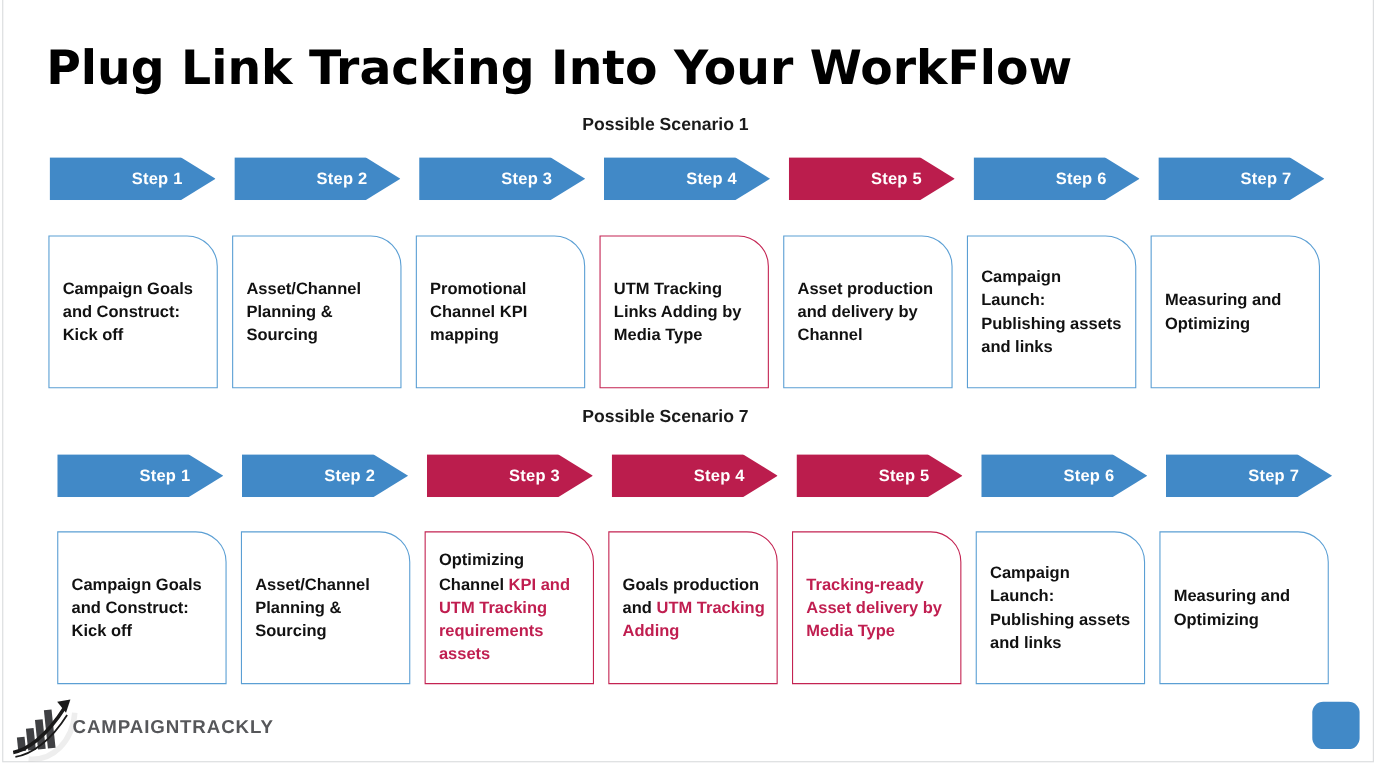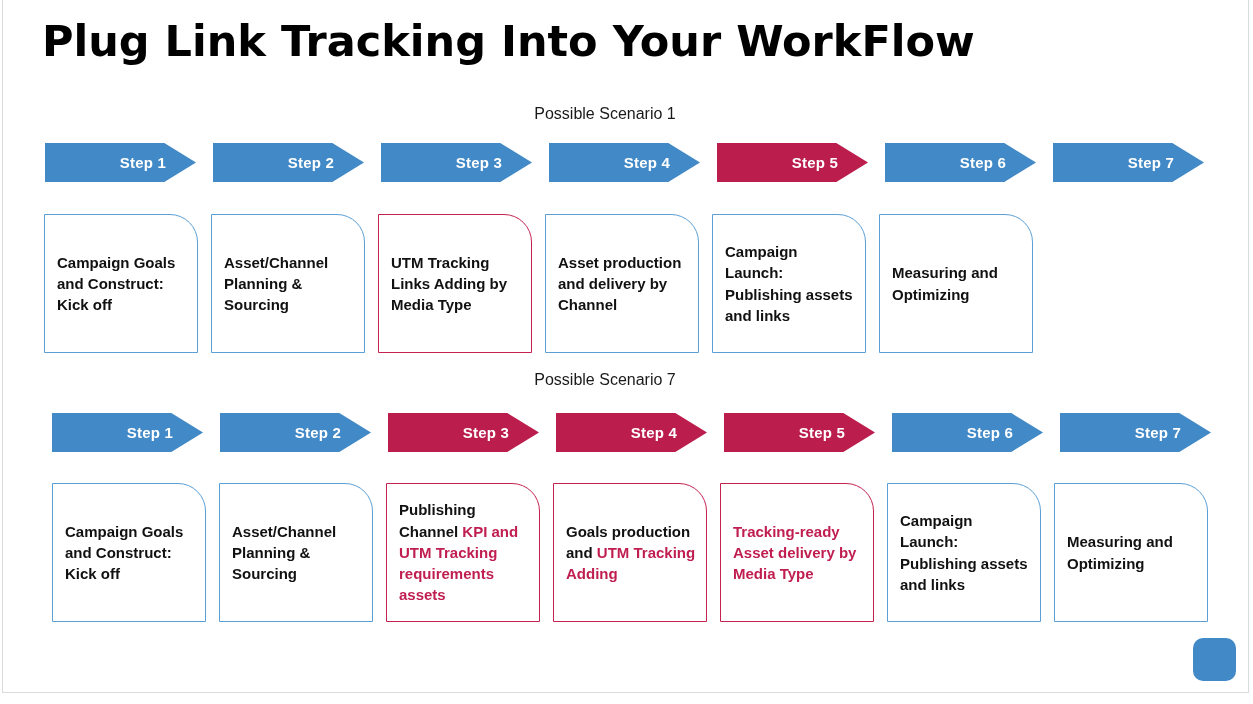--- a/index.html
+++ b/index.html
@@ -4,27 +4,27 @@
 <style>
   html,body{margin:0;padding:0;}
   body{
     width:1253px;height:704px;background:#fbfbfb;overflow:hidden;position:relative;
     font-family:"Liberation Sans",sans-serif;
   }
   .canvas{position:absolute;inset:0;background:#ffffff;}
   .frame{position:absolute;left:2px;right:4px;top:-1px;bottom:11px;
     border:1px solid #d9dbdd;pointer-events:none;z-index:5;}
   .title{
-    position:absolute;left:42px;top:16px;margin:0;
+    position:absolute;left:42px;top:37px;margin:0;
     font-family:"DejaVu Sans",sans-serif;font-weight:800;font-size:43px;
     color:#000;letter-spacing:0px;
   }
   .scen-label{
     position:absolute;left:0;width:1210px;text-align:center;
-    font-size:16px;font-weight:normal;color:#1a1a1a;
+    font-size:16px;font-weight:bold;color:#1a1a1a;
   }
   .arrow-row{position:absolute;display:flex;gap:17px;}
   .arrow{
     width:151px;height:39px;display:flex;align-items:center;justify-content:flex-end;
     padding-right:30px;box-sizing:border-box;
     clip-path:polygon(0 0,79% 0,100% 50%,79% 100%,0 100%);
   }
   .arrow span{color:#fff;font-size:15px;font-weight:bold;letter-spacing:0.2px;}
   .c-blue{background:var(--blue);}
   .c-red{background:var(--red);}
@@ -81,20 +81,23 @@
           <span>Step 7</span>
         </div>
       </div>
       <div class="card-row" style="top: 214px; left: 44px;">
         <div class="card">
           <p><span class="seg-black">Campaign Goals and Construct: Kick off</span></p>
         </div>
         <div class="card">
           <p><span class="seg-black">Asset/Channel Planning &amp; Sourcing</span></p>
         </div>
+        <div class="card">
+          <p><span class="seg-black">Promotional Channel KPI mapping</span></p>
+        </div>
         <div class="card b-red">
           <p><span class="seg-black">UTM Tracking Links Adding by Media Type</span></p>
         </div>
         <div class="card">
           <p><span class="seg-black">Asset production and delivery by Channel</span></p>
         </div>
         <div class="card">
           <p><span class="seg-black">Campaign Launch: Publishing assets and links</span></p>
         </div>
         <div class="card">
@@ -126,32 +129,47 @@
         </div>
       </div>
       <div class="card-row" style="top: 483px; left: 52px;">
         <div class="card">
           <p><span class="seg-black">Campaign Goals and Construct: Kick off</span></p>
         </div>
         <div class="card">
           <p><span class="seg-black">Asset/Channel Planning &amp; Sourcing</span></p>
         </div>
         <div class="card b-red">
-          <p><span class="seg-black">Publishing Channel </span><span class="seg-red">KPI and UTM Tracking requirements assets</span></p>
+          <p><span class="seg-black">Optimizing Channel </span><span class="seg-red">KPI and UTM Tracking requirements assets</span></p>
         </div>
         <div class="card b-red">
           <p><span class="seg-black">Goals production and </span><span class="seg-red">UTM Tracking Adding</span></p>
         </div>
         <div class="card b-red">
           <p><span class="seg-red">Tracking-ready Asset delivery by Media Type</span></p>
         </div>
         <div class="card">
           <p><span class="seg-black">Campaign Launch: Publishing assets and links</span></p>
         </div>
         <div class="card">
           <p><span class="seg-black">Measuring and Optimizing</span></p>
         </div>
       </div>
     </div>
 
+  <div class="logo">
+    <svg width="66" height="70" viewBox="0 0 66 70">
+      <path d="M18 64 C 40 66 58 48 60 22" stroke="#cfcfcf" stroke-width="5" fill="none" opacity="0.35"></path>
+      <g transform="rotate(-6 30 40)">
+        <rect x="7" y="42" width="7" height="13" fill="#3f4043"></rect>
+        <rect x="16" y="35" width="7" height="20" fill="#3f4043"></rect>
+        <rect x="25" y="28" width="7" height="27" fill="#3f4043"></rect>
+        <rect x="34" y="20" width="7" height="35" fill="#3f4043"></rect>
+      </g>
+      <path d="M4 58 C 16 56 34 44 51 17" stroke="#1a1a1a" stroke-width="3.2" fill="none"></path>
+      <path d="M6 62 C 20 60 38 48 53 24" stroke="#1a1a1a" stroke-width="1.6" fill="none"></path>
+      <polygon points="44,12 56,10 52,22" fill="#1a1a1a"></polygon>
+    </svg>
+    <span class="logo-text">CAMPAIGNTRACKLY</span>
+  </div>
 
   <div class="blue-square"></div>
 </div>
 
 </body></html>

